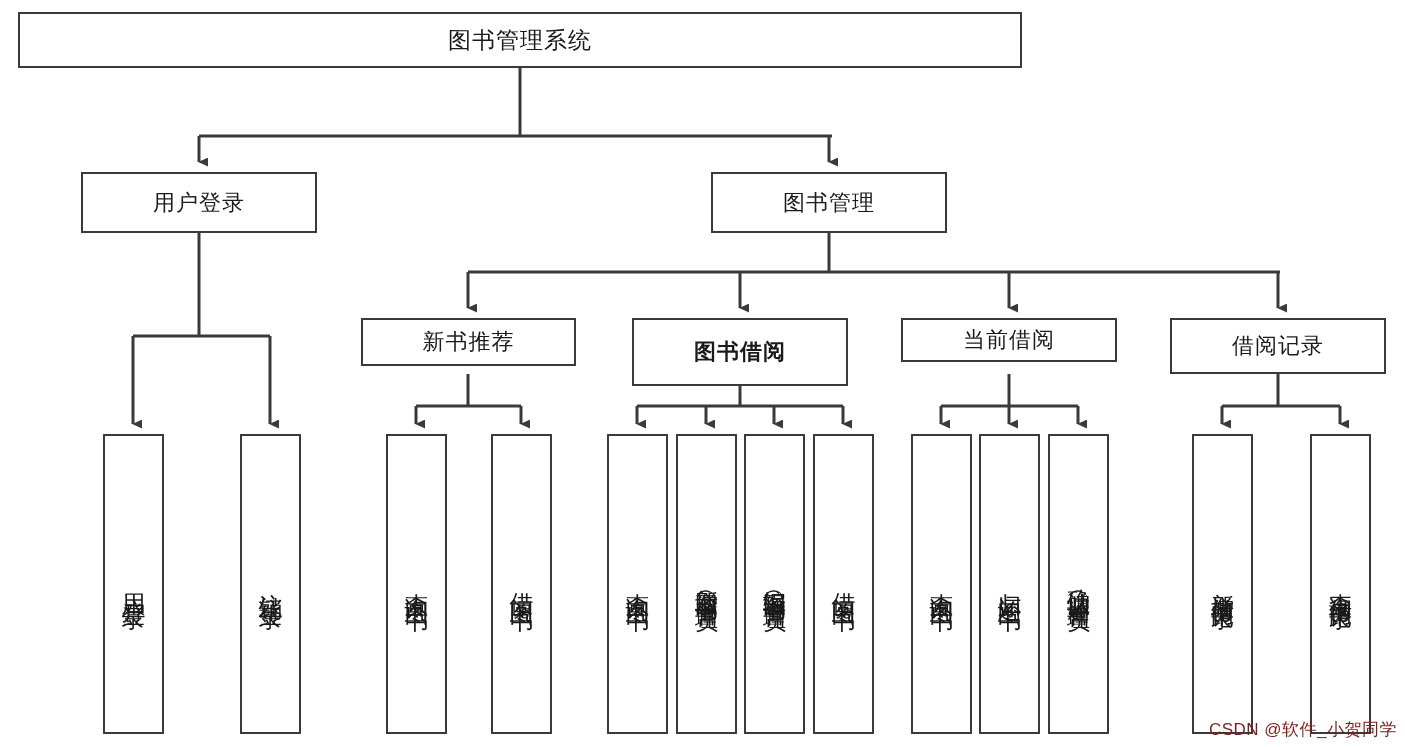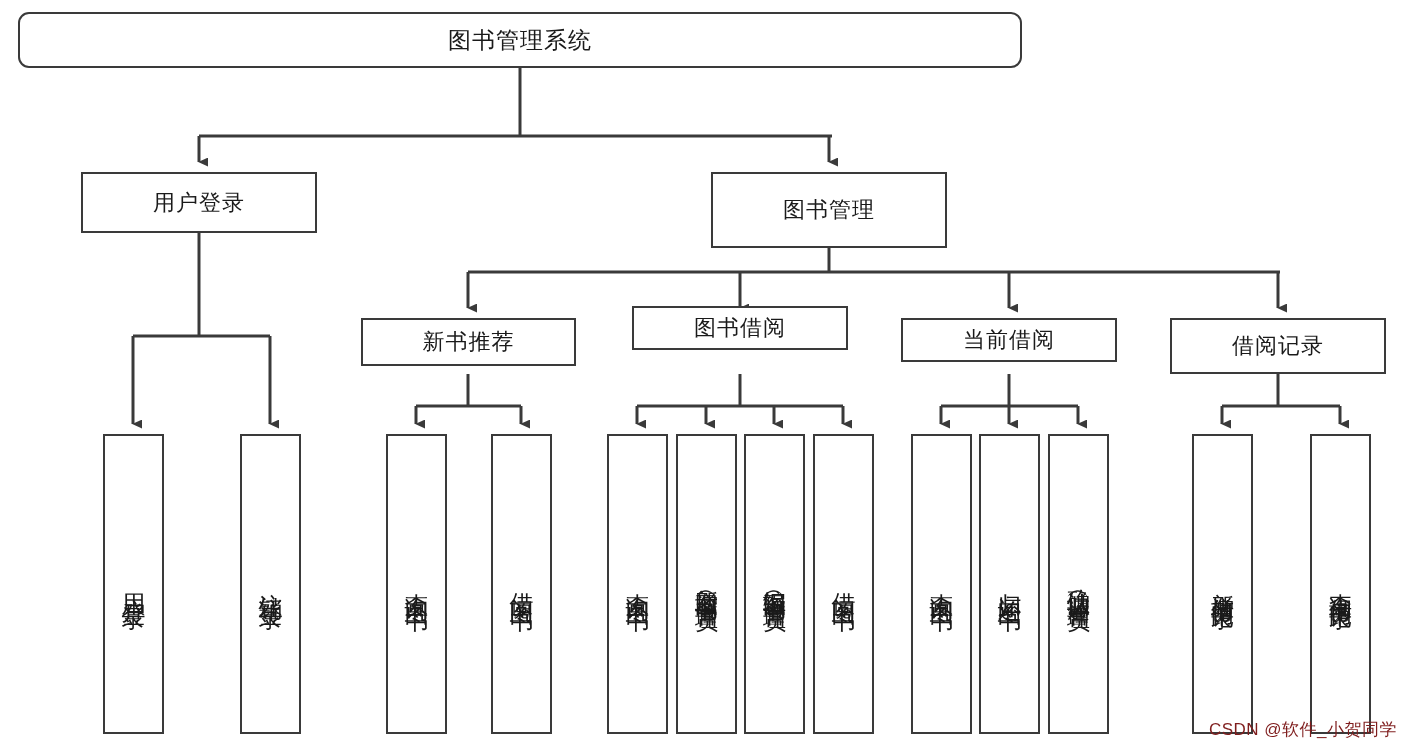--- a/index.html
+++ b/index.html
@@ -141,37 +141,37 @@
       <g>
         <path d="M1278,374 L1278,406"></path>
         <path d="M1222,406 L1340,406"></path>
         <path d="M1222,406 L1222,424" marker-end="url(#arrowhead)"></path>
         <path d="M1340,406 L1340,424" marker-end="url(#arrowhead)"></path>
       </g>
 
     </g>
   </svg>
 
-  <div class="node h root" style="left:18px; top:12px; width:1004px; height:56px;border-radius:11px;">
+  <div class="node h root" style="left:18px; top:12px; width:1004px; height:56px;">
     <span class="node-label">图书管理系统</span>
   </div>
 
   <div class="node h" style="left:81px; top:172px; width:236px; height:61px;">
     <span class="node-label">用户登录</span>
   </div>
 
-  <div class="node h" style="left:711px; top:172px; width:236px; height:76px;">
+  <div class="node h" style="left:711px; top:172px; width:236px; height:61px;">
     <span class="node-label">图书管理</span>
   </div>
 
   <div class="node h" style="left:361px; top:318px; width:215px; height:48px;">
     <span class="node-label">新书推荐</span>
   </div>
 
-  <div class="node h" style="left:632px; top:306px; width:216px; height:44px;">
+  <div class="node h" style="left:632px; top:318px; width:216px; height:68px;font-weight:bold;">
     <span class="node-label">图书借阅</span>
   </div>
 
   <div class="node h" style="left:901px; top:318px; width:216px; height:44px;">
     <span class="node-label">当前借阅</span>
   </div>
 
   <div class="node h" style="left:1170px; top:318px; width:216px; height:56px;">
     <span class="node-label">借阅记录</span>
   </div>

